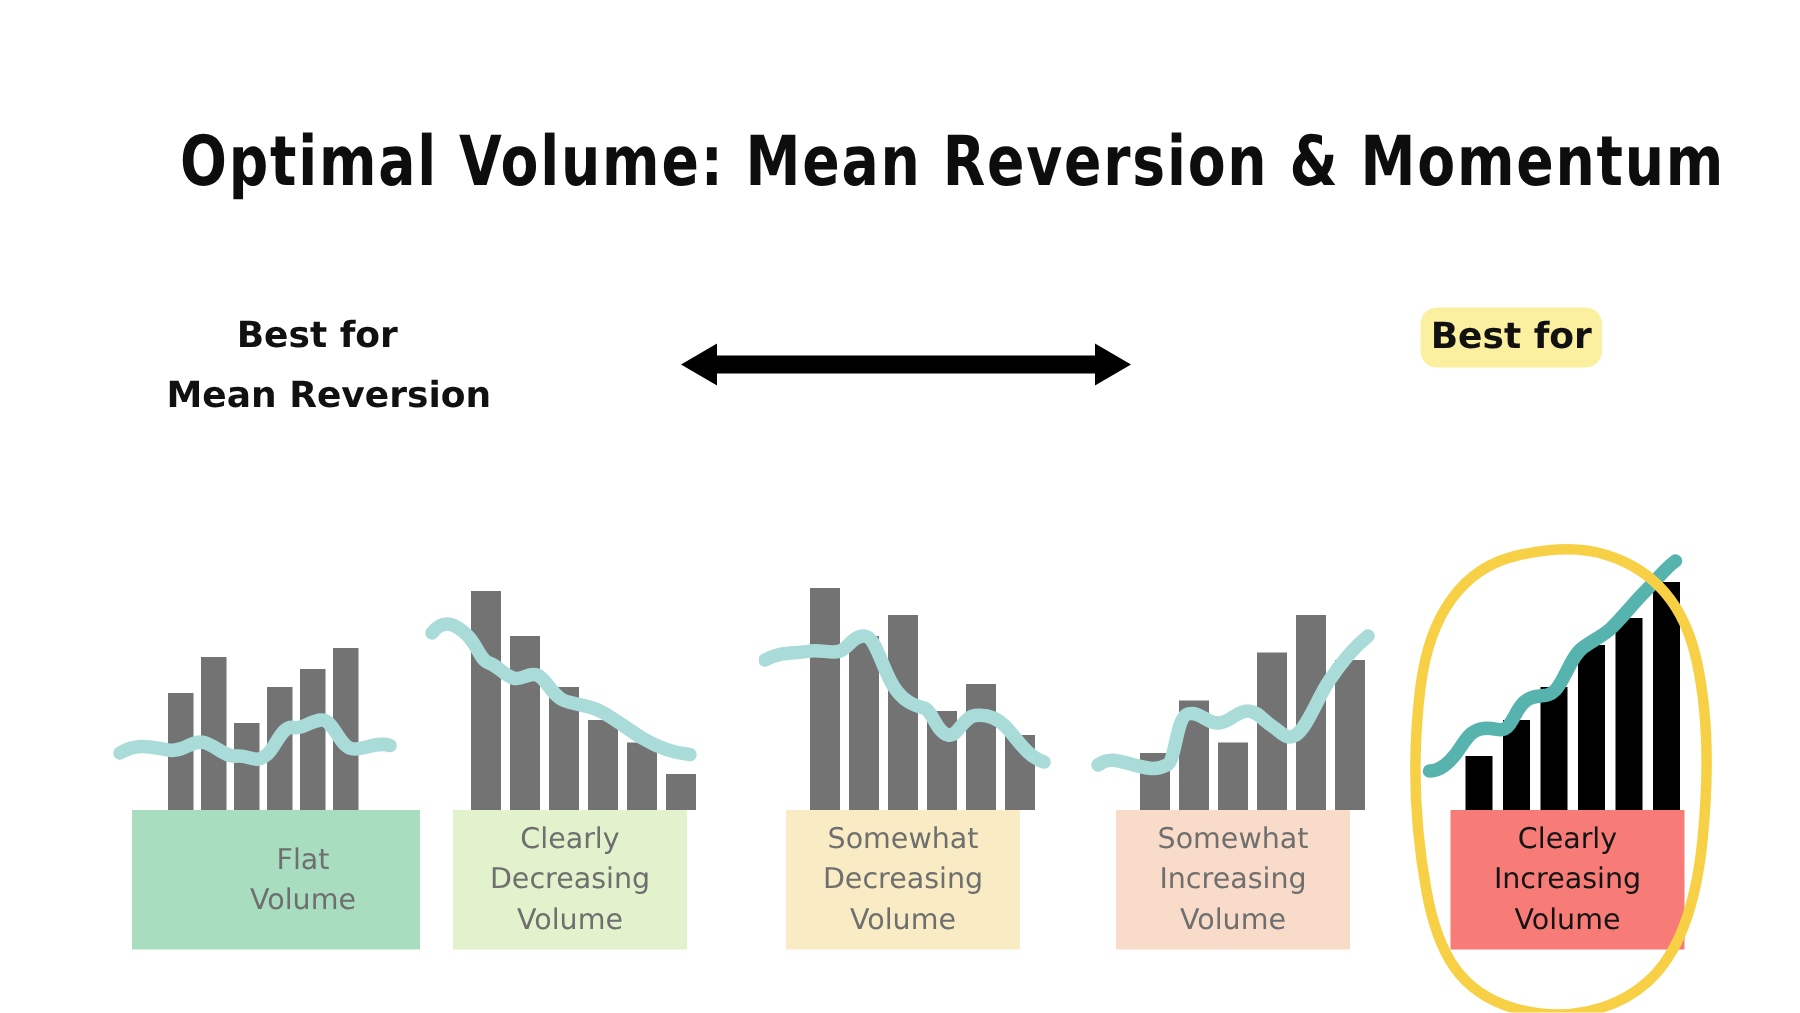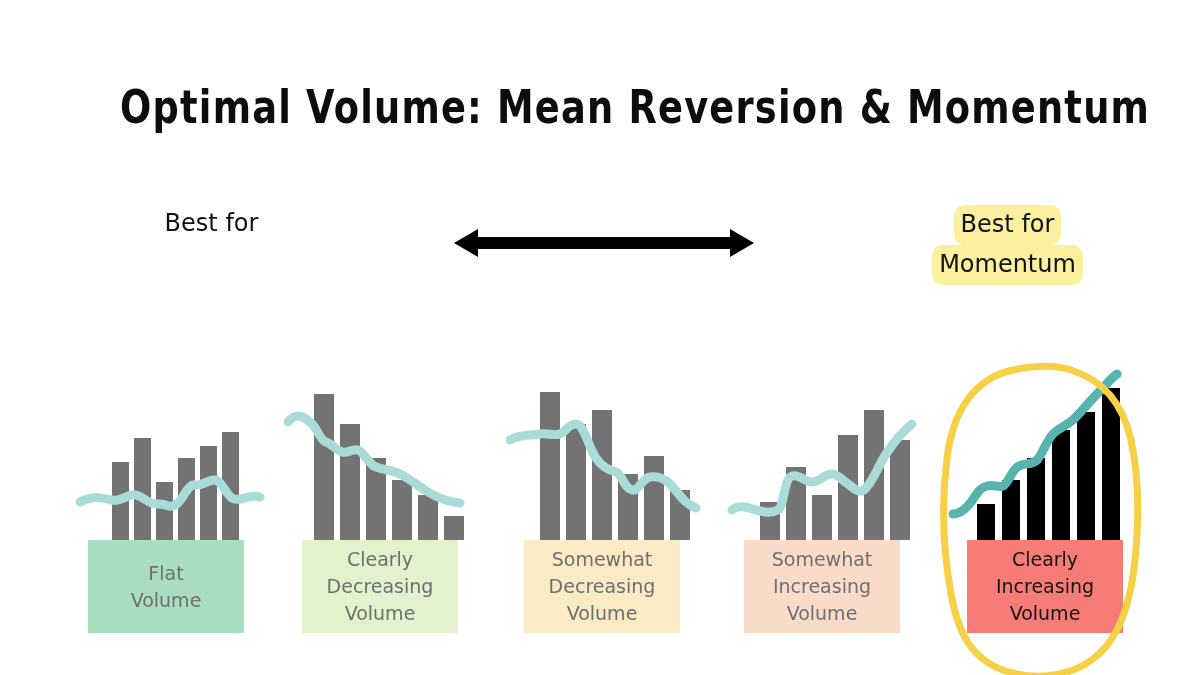--- a/index.html
+++ b/index.html
@@ -54,20 +54,21 @@
     top: 172px;
     width: 215px;
   }
   #caption-right {
     left: 900px;
     top: 173px;
     width: 215px;
   }
   .hl-line {
     display: block;
+    font-weight: bold;
   }
   .hl-line > span {
     display: inline-block;
     padding: 1px 7px 2px 7px;
     border-radius: 11px;
   }
   .hl-on > span {
     background: #faf0a0;
   }
 
@@ -108,21 +109,21 @@
     display: flex;
     flex-direction: column;
     align-items: center;
     justify-content: center;
     font-family: "DejaVu Sans", sans-serif;
     font-size: 19px;
     line-height: 27px;
     color: #6f6f6f;
     text-align: center;
   }
-  #box-0 { left: 18px; background: #a8ddc0; }
+  #box-0 { left: 18px; background: #a8ddc0; padding-left: 36px; }
   #box-1 { left: 20px; background: #e2f2cc; }
   #box-2 { left: 18px; background: #f9ecc4; }
   #box-3 { left: 18px; background: #f8dcc9; }
   #box-4 { left: 22px; background: #f77c78; color: #141414; }
 
   .vol-box span { display: block; }
 
   
   #highlight-ring {
     position: absolute;
@@ -133,25 +134,25 @@
 </style>
 </head>
 <body>
 
 <div id="slide">
 
   <div id="title">Optimal Volume: Mean Reversion &amp; Momentum</div>
 
   <div id="caption-left" class="side-caption">
     <span class="hl-line"><span>Best for</span></span>
+    <span class="hl-line"><span>Mean Reversion</span></span>
   </div>
 
   <div id="caption-right" class="side-caption">
     <span class="hl-line hl-on"><span>Best for</span></span>
-    <span class="hl-line hl-on"><span>Momentum</span></span>
   </div>
 
   <div id="arrow">
     <svg width="304" height="42" viewBox="0 0 304 42">
       <g fill="#000000">
         <path d="M2 21 L26 7 L26 15 L278 15 L278 7 L302 21 L278 35 L278 27 L26 27 L26 35 Z"></path>
       </g>
     </svg>
   </div>
 

